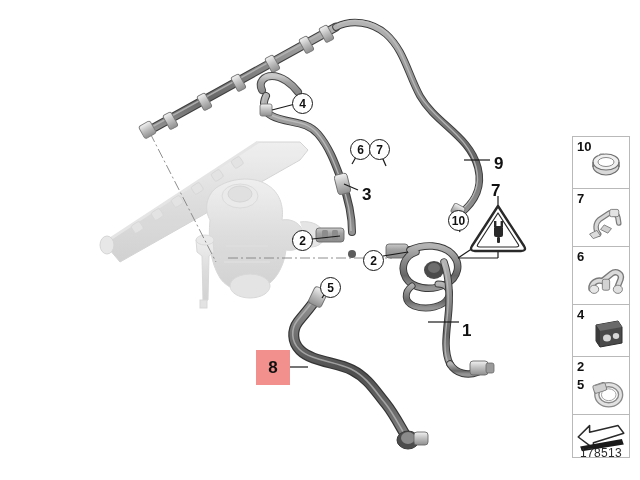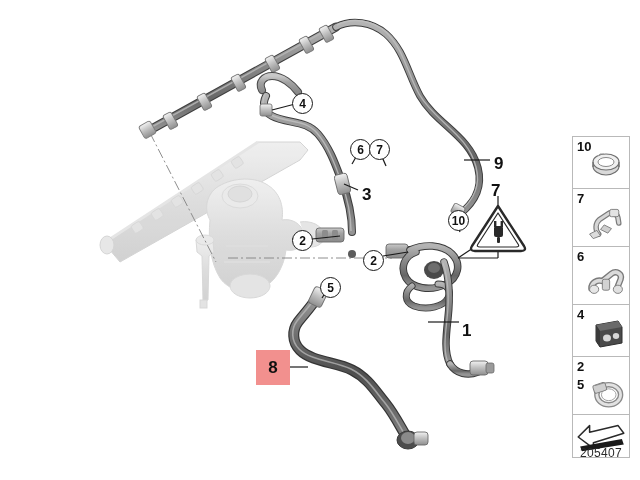--- a/index.html
+++ b/index.html
@@ -379,15 +379,15 @@
 
     <div class="legend-cell arrowcell">
       <svg class="art" viewBox="0 0 56 40" style="left:1px;bottom:1px;width:54px;height:38px;">
         <path d="M4,20 L16,8 L16,15 L46,8 L52,16 L20,26 L20,32 Z" fill="#ffffff" stroke="#2a2a2a" stroke-width="1.6" stroke-linejoin="round"></path>
         <path d="M6,30 L50,22 L52,28 L8,35 Z" fill="#1a1a1a"></path>
       </svg>
     </div>
 
   </div>
 
-  <div id="partnumber">205407</div>
+  <div id="partnumber">178513</div>
 
 </div>
 
 </body></html>

